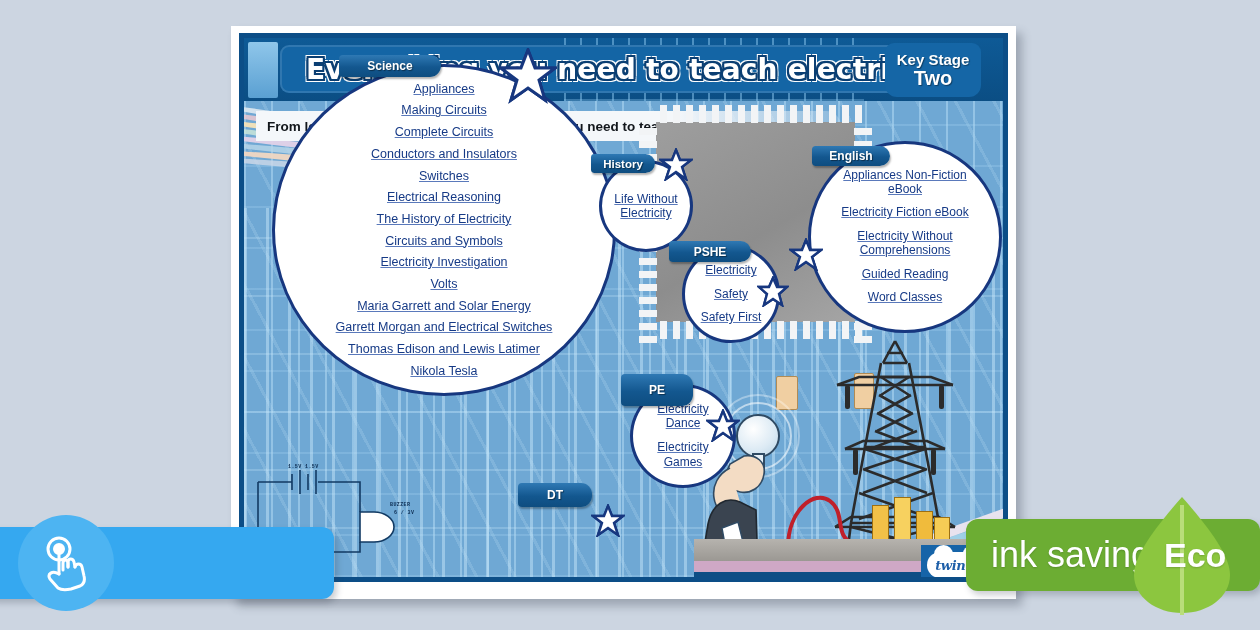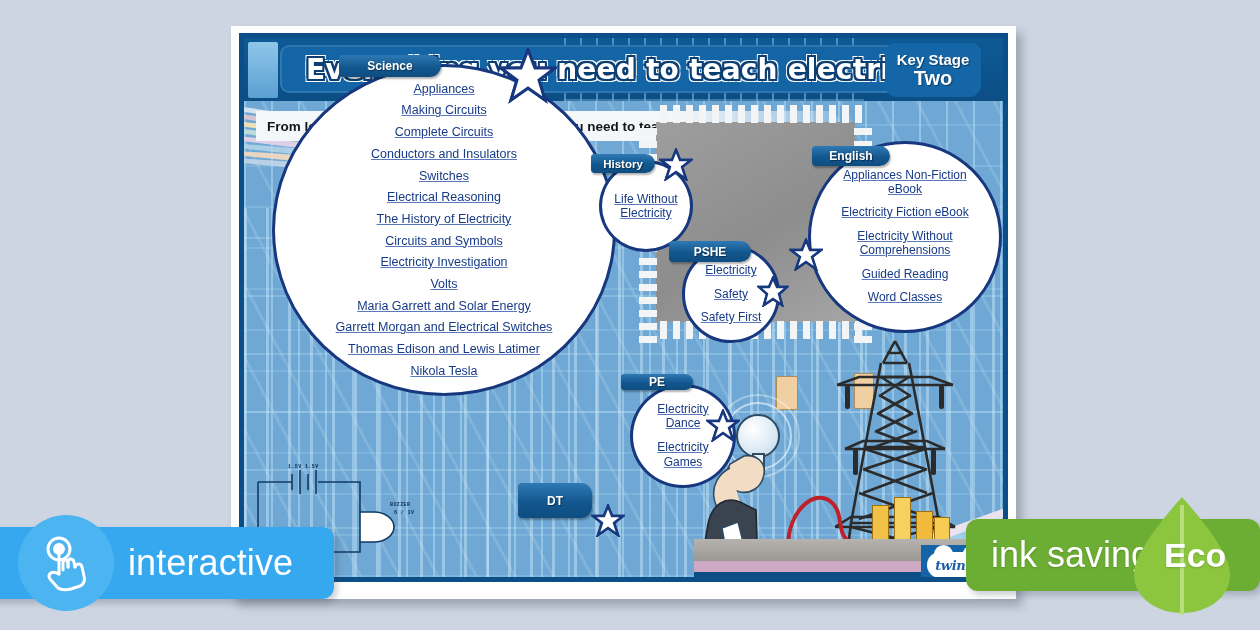--- a/index.html
+++ b/index.html
@@ -199,27 +199,27 @@
   
   #bubble-english { left: 564px; top: 103px; width: 194px; height: 192px; z-index: 5; }
   #bubble-english .item { font-size: 12px; line-height: 1.14; margin: 5px 0; }
   #tab-english { left: 568px; top: 108px; width: 78px; height: 20px; font-size: 12px; }
   #star-english { left: 545px; top: 200px; }
 
   
   #bubble-pe { left: 386px; top: 346px; width: 106px; height: 104px; z-index: 5; }
   #bubble-pe .item { font-size: 12px; line-height: 1.18; }
   #bubble-pe .item + .item { margin-top: 10px; }
-  #tab-pe { left: 377px; top: 336px; width: 72px; height: 16px; font-size: 12px; }
+  #tab-pe { left: 377px; top: 336px; width: 72px; height: 32px; font-size: 12px; }
   #star-pe { left: 462px; top: 371px; }
 
   
   #bubble-dt { left: 283px; top: 457px; width: 88px; height: 88px; z-index: 5; }
   #bubble-dt .item { font-size: 12px; line-height: 1.2; }
-  #tab-dt { left: 274px; top: 445px; width: 74px; height: 35px; font-size: 12px; }
+  #tab-dt { left: 274px; top: 445px; width: 74px; height: 24px; font-size: 12px; }
   #star-dt { left: 347px; top: 466px; }
 
   
   #circuit-diagram { position: absolute; left: 12px; top: 412px; width: 180px; height: 110px; }
   #circuit-diagram .cd-label {
     position: absolute; font-family: "Liberation Mono", monospace;
     font-size: 5px; font-weight: bold; color: #0e2e53; letter-spacing: .4px;
   }
 
   
@@ -628,21 +628,20 @@
         <g fill="none" stroke="#ffffff" stroke-width="3" stroke-linecap="round" stroke-linejoin="round">
           <circle cx="21" cy="15" r="11"></circle>
           <circle cx="21" cy="15" r="4.5" fill="#ffffff"></circle>
           <path d="M21 19 L21 40"></path>
           <path d="M21 40 C14 36 9 40 12 45 L20 54 C23 56 28 56 33 55 L42 52 C46 50 47 46 46 42 L44 33 C43 29 38 29 37 33"></path>
           <path d="M37 33 L36 28 C35 24 30 24 30 28 L30 33"></path>
           <path d="M30 33 L30 29 C30 25 25 25 25 29 L25 36"></path>
         </g>
       </svg>
     </div>
-    <span class="label">interactive</span>
   </div>
 
   <div id="banner-eco">
     <span class="label-ink">ink saving</span>
     <svg id="eco-leaf" viewBox="0 0 112 120">
       <path d="M56 2 C86 36 104 62 104 80 C104 102 82 118 56 118 C30 118 8 102 8 80 C8 62 26 36 56 2 Z" fill="#8cc63f"></path>
       <path d="M56 10 L56 120" stroke="#b9dd7a" stroke-width="4" fill="none"></path>
     </svg>
     <span class="label-eco">Eco</span>
   </div>

